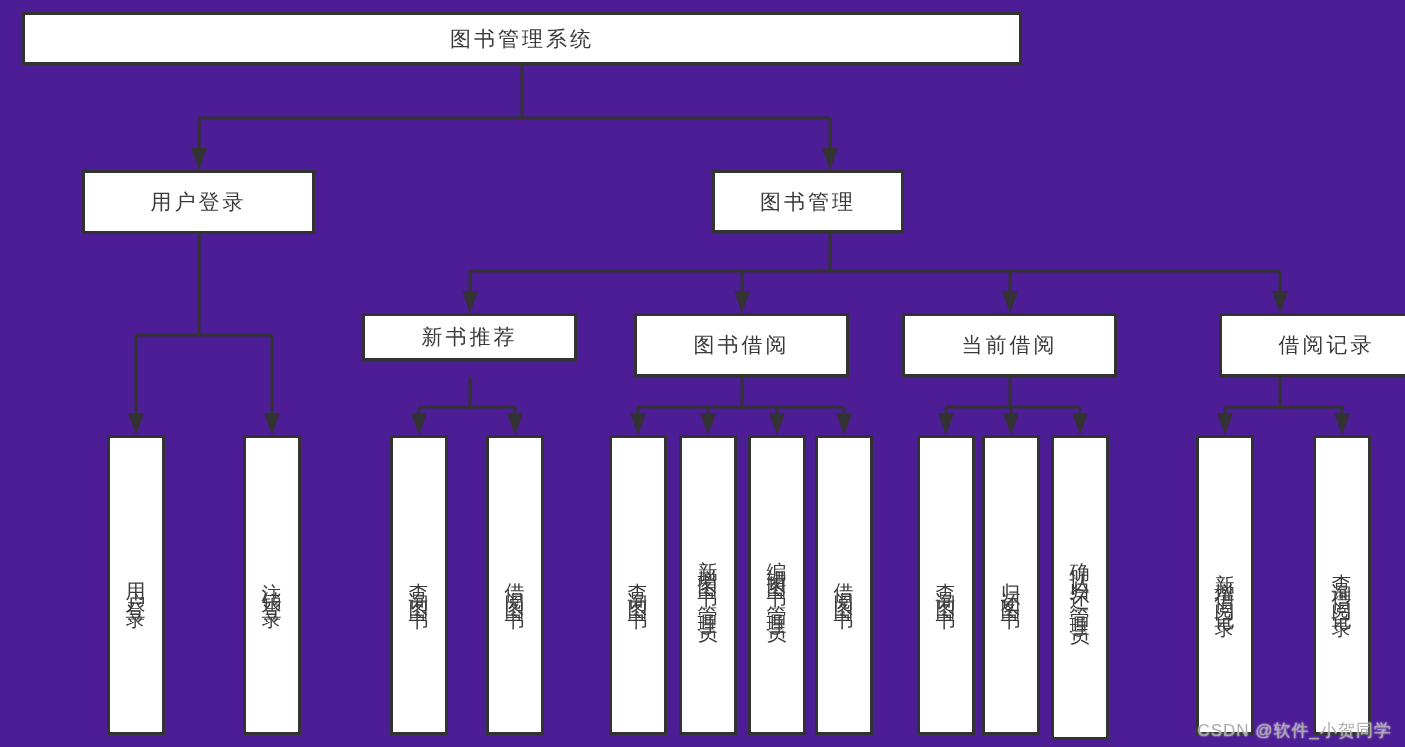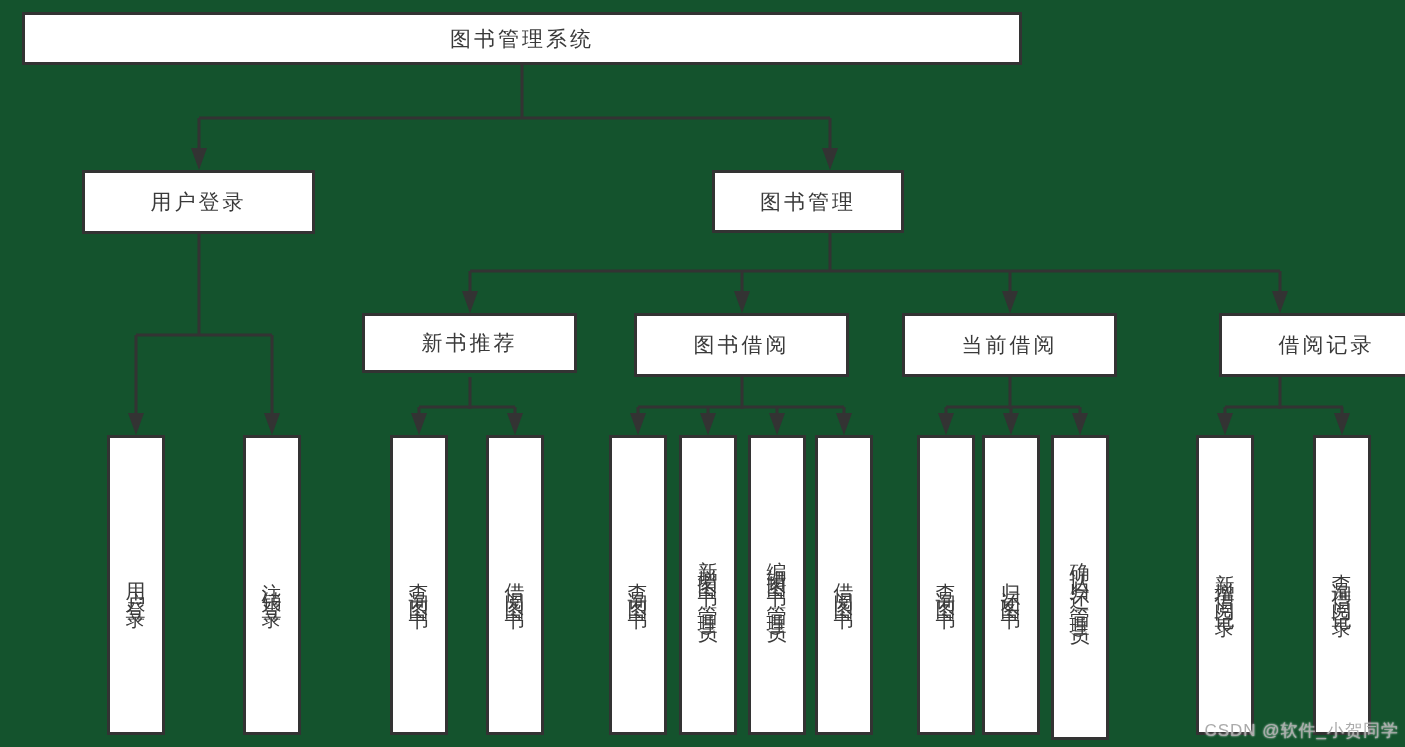--- a/index.html
+++ b/index.html
@@ -5,21 +5,21 @@
   html, body {
     margin: 0;
     padding: 0;
     background: #ffffff;
     font-family: "Liberation Sans", "DejaVu Sans", sans-serif;
   }
   .canvas {
     position: relative;
     width: 1405px;
     height: 747px;
-    background: #14532d;
+    background: #4c1d95;
     overflow: hidden;
   }
   svg.connectors {
     position: absolute;
     left: 0;
     top: 0;
     width: 1405px;
     height: 747px;
     pointer-events: none;
   }
@@ -41,21 +41,21 @@
   }
   .box.v {
     font-size: 20px;
     line-height: 1;
     writing-mode: vertical-lr;
     text-orientation: mixed;
     letter-spacing: 9px;
   }
   .watermark {
     position: absolute;
-    right: 6px;
+    right: 13px;
     bottom: 5px;
     font-size: 17px;
     color: #ababab;
     letter-spacing: 1px;
     text-shadow: 0 0 2px #ffffff;
     white-space: nowrap;
   }
 </style>
 </head>
 <body>
@@ -93,21 +93,21 @@
       <polygon points="1217,413 1233,413 1225,435"></polygon>
       <polygon points="1334,413 1350,413 1342,435"></polygon>
     </g>
   </svg>
 
   <div class="box h" style="left:22px;top:12px;width:1000px;height:53px">图书管理系统</div>
 
   <div class="box h" style="left:82px;top:170px;width:233px;height:64px">用户登录</div>
   <div class="box h" style="left:712px;top:170px;width:192px;height:63px">图书管理</div>
 
-  <div class="box h" style="left:362px;top:313px;width:215px;height:60px">新书推荐</div>
+  <div class="box h" style="left:362px;top:313px;width:215px;height:48px">新书推荐</div>
   <div class="box h" style="left:902px;top:313px;width:215px;height:64px">当前借阅</div>
   <div class="box h" style="left:634px;top:313px;width:215px;height:64px">图书借阅</div>
   <div class="box h" style="left:1219px;top:313px;width:215px;height:64px">借阅记录</div>
 
   <div class="box v" style="left:107px;top:435px;width:58px;height:300px">用户登录</div>
   <div class="box v" style="left:243px;top:435px;width:58px;height:300px">注销登录</div>
 
   <div class="box v" style="left:390px;top:435px;width:58px;height:300px">查询图书</div>
   <div class="box v" style="left:486px;top:435px;width:58px;height:300px">借阅图书</div>
 

